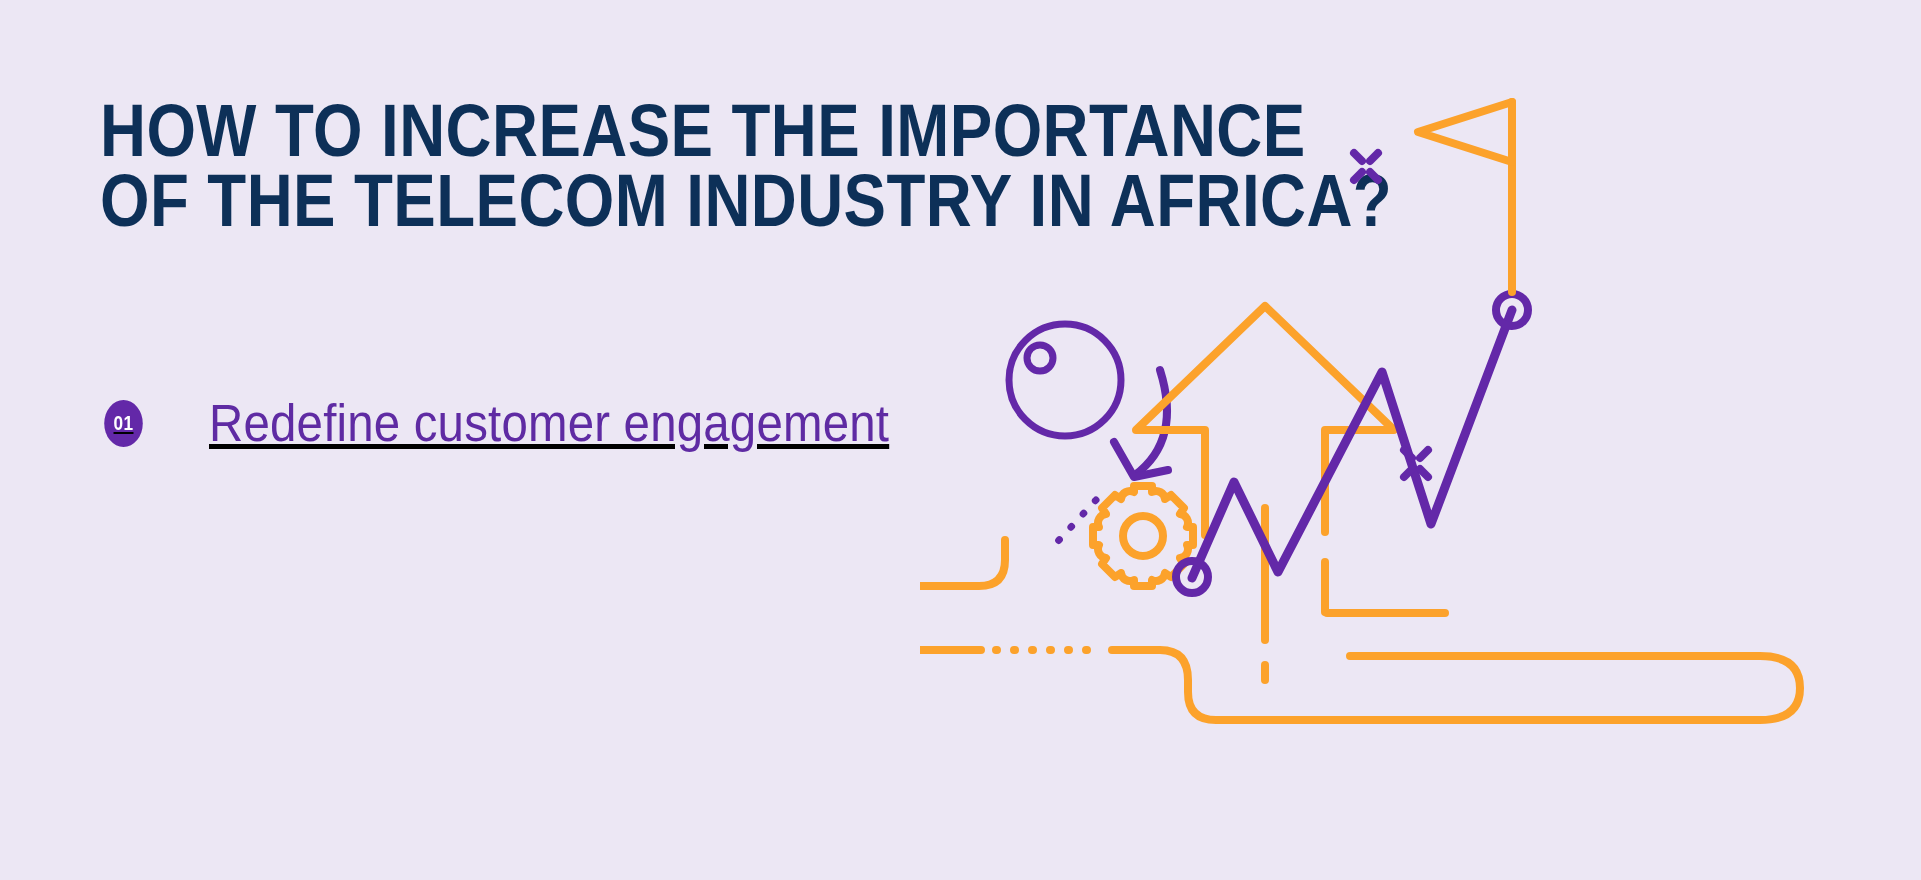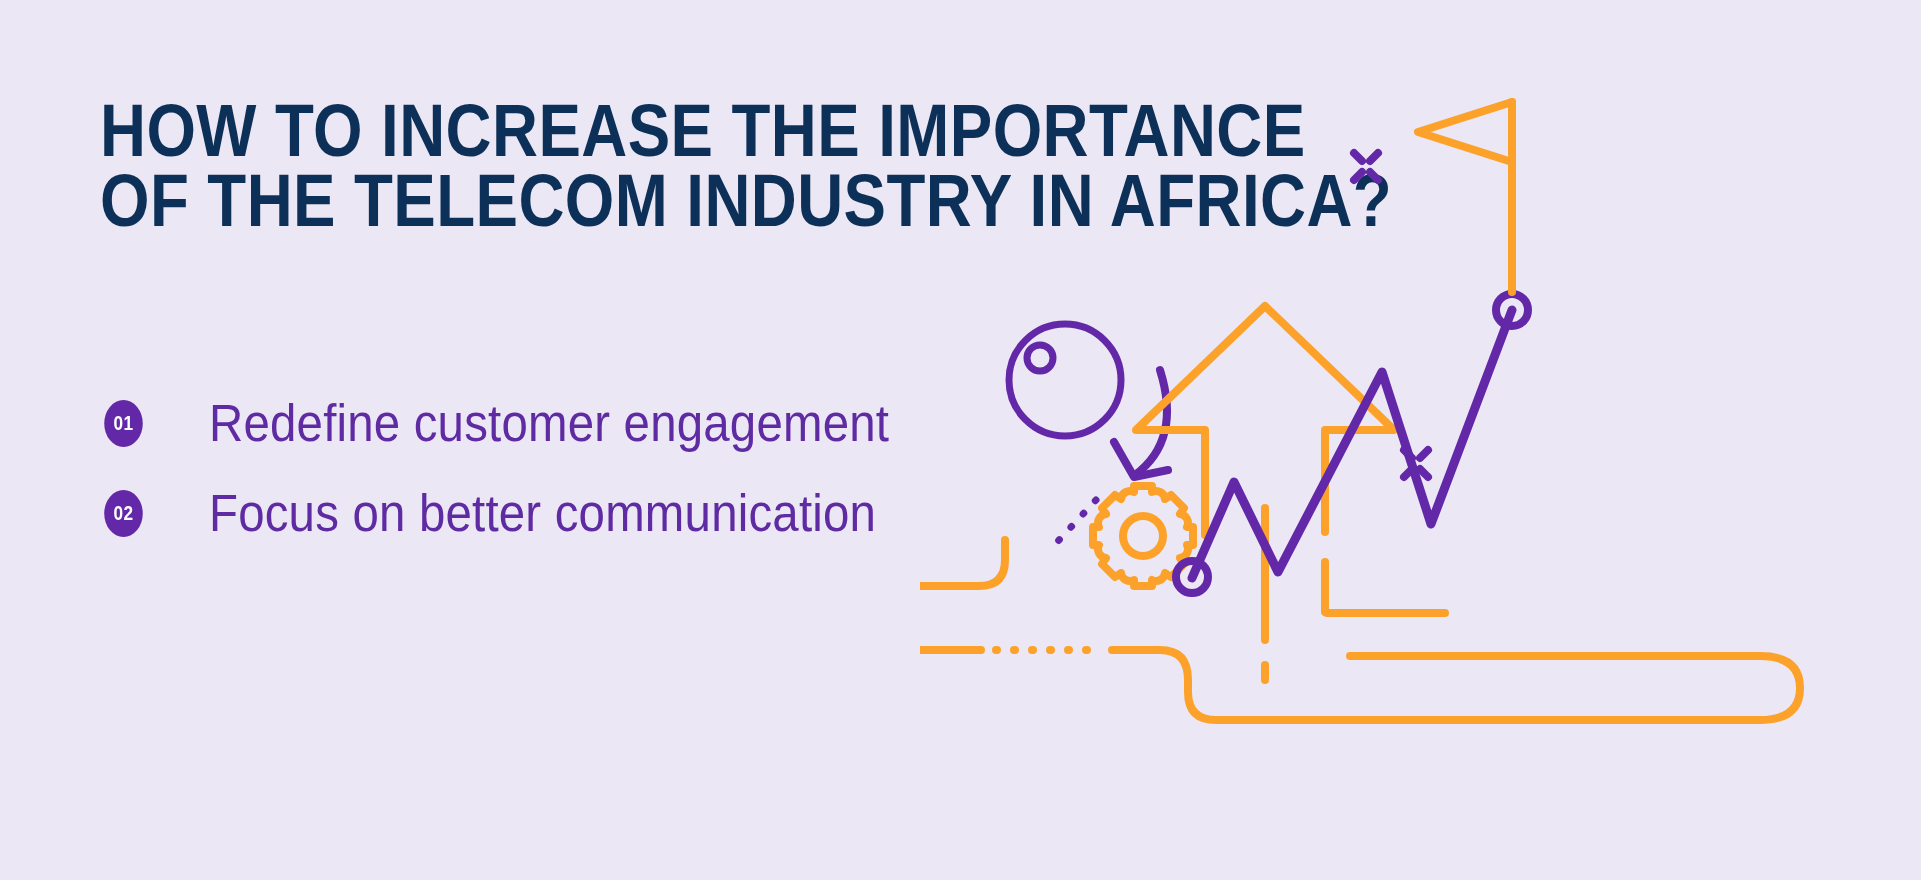--- a/index.html
+++ b/index.html
@@ -47,20 +47,21 @@
   }
 
   #steps-list {
     position: absolute;
     left: 100px;
     top: 378px;
     margin: 0;
     padding: 0;
     list-style: none;
     width: 900px;
+    text-decoration: underline;
   }
   .step-item {
     display: flex;
     align-items: center;
     height: 90px;
   }
   .step-badge {
     flex: 0 0 auto;
     width: 47px;
     height: 47px;
@@ -110,24 +111,20 @@
     <h1 id="page-title">
       <span class="title-line">HOW TO INCREASE THE IMPORTANCE</span>
       <span class="title-line">OF THE TELECOM INDUSTRY IN AFRICA?</span>
     </h1>
   </div>
 
   <ul id="steps-list">
     <li class="step-item">
       <span class="step-badge">01</span>
       <span class="step-label">Redefine customer engagement</span>
-    </li>
-    <li class="step-item">
-      <span class="step-badge">02</span>
-      <span class="step-label">Focus on better communication</span>
     </li>
   </ul>
 
   <div id="illustration">
     <svg width="1000" height="800" viewBox="0 0 1000 800" xmlns="http://www.w3.org/2000/svg">
 
       <circle cx="145" cy="340" r="56" fill="none" stroke="#6328a8" stroke-width="7"></circle>
 
       <circle cx="120" cy="318" r="13" fill="none" stroke="#6328a8" stroke-width="7"></circle>
 

